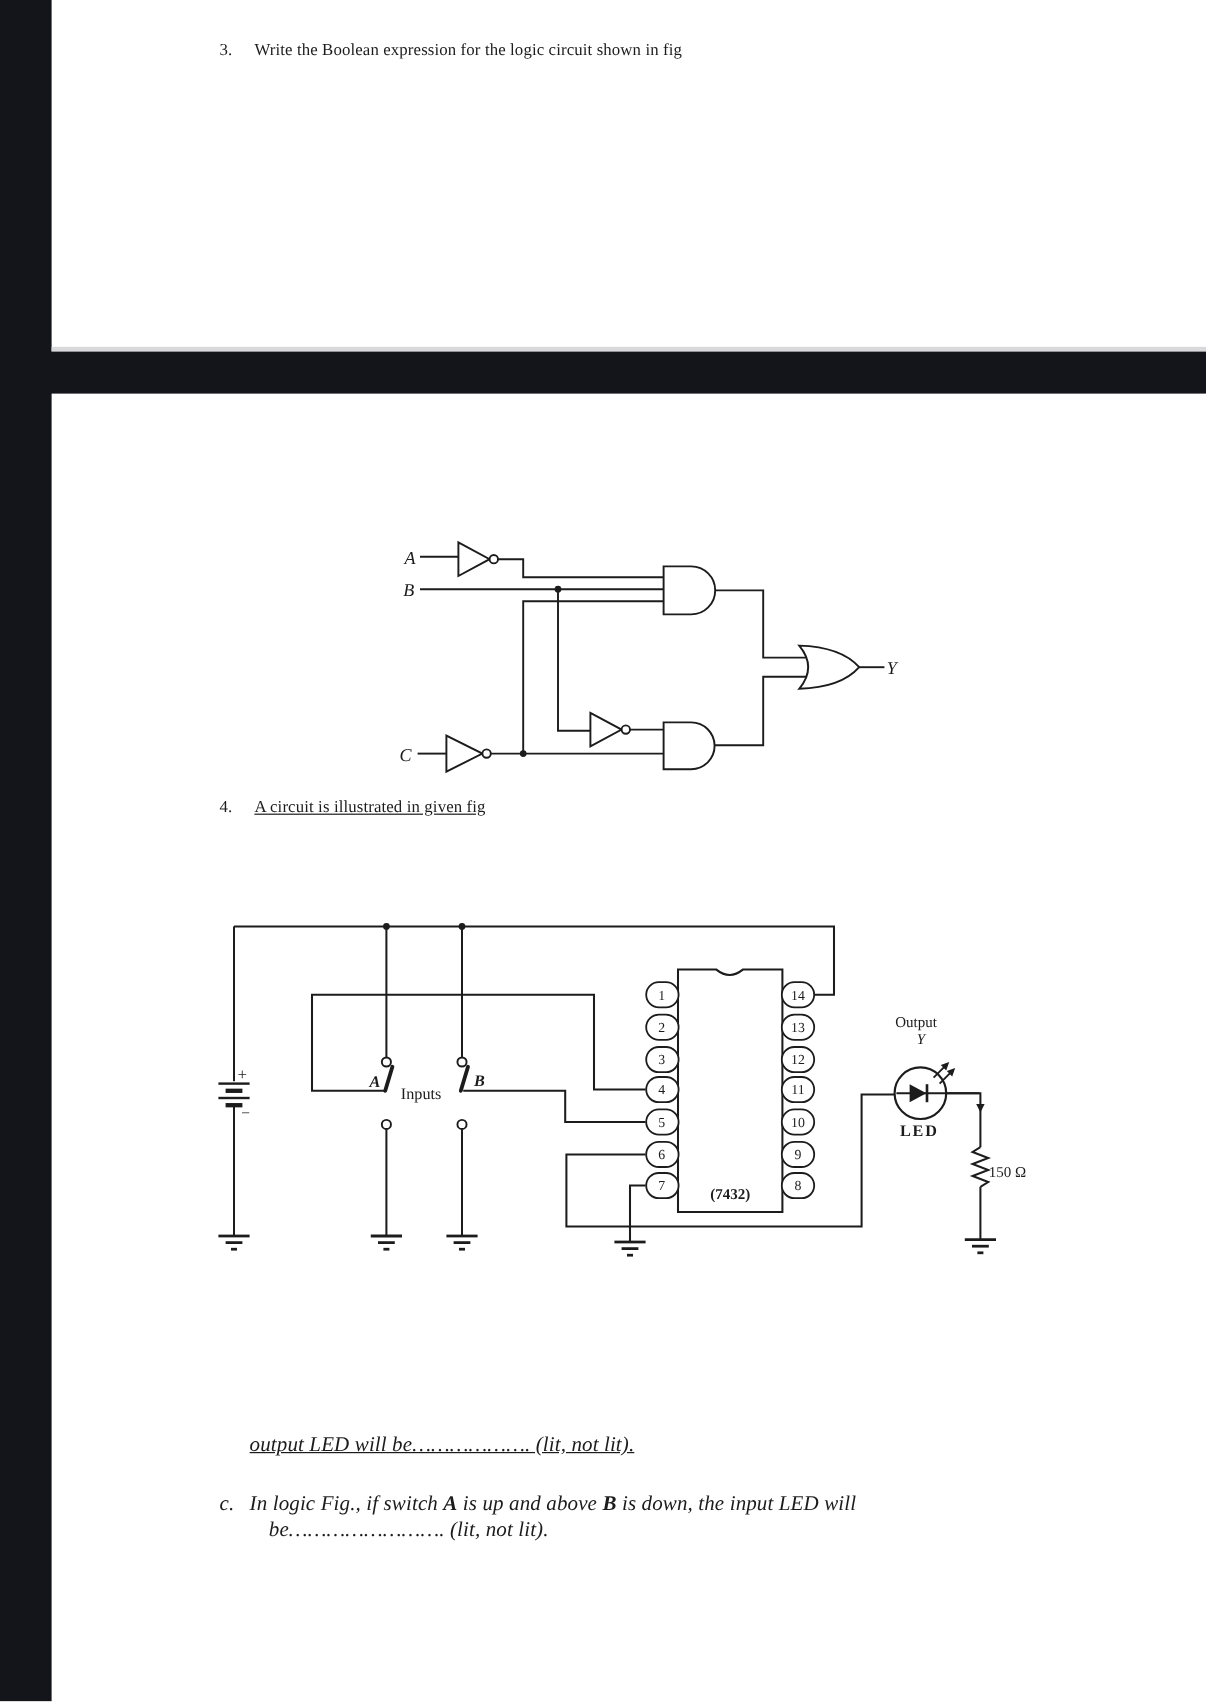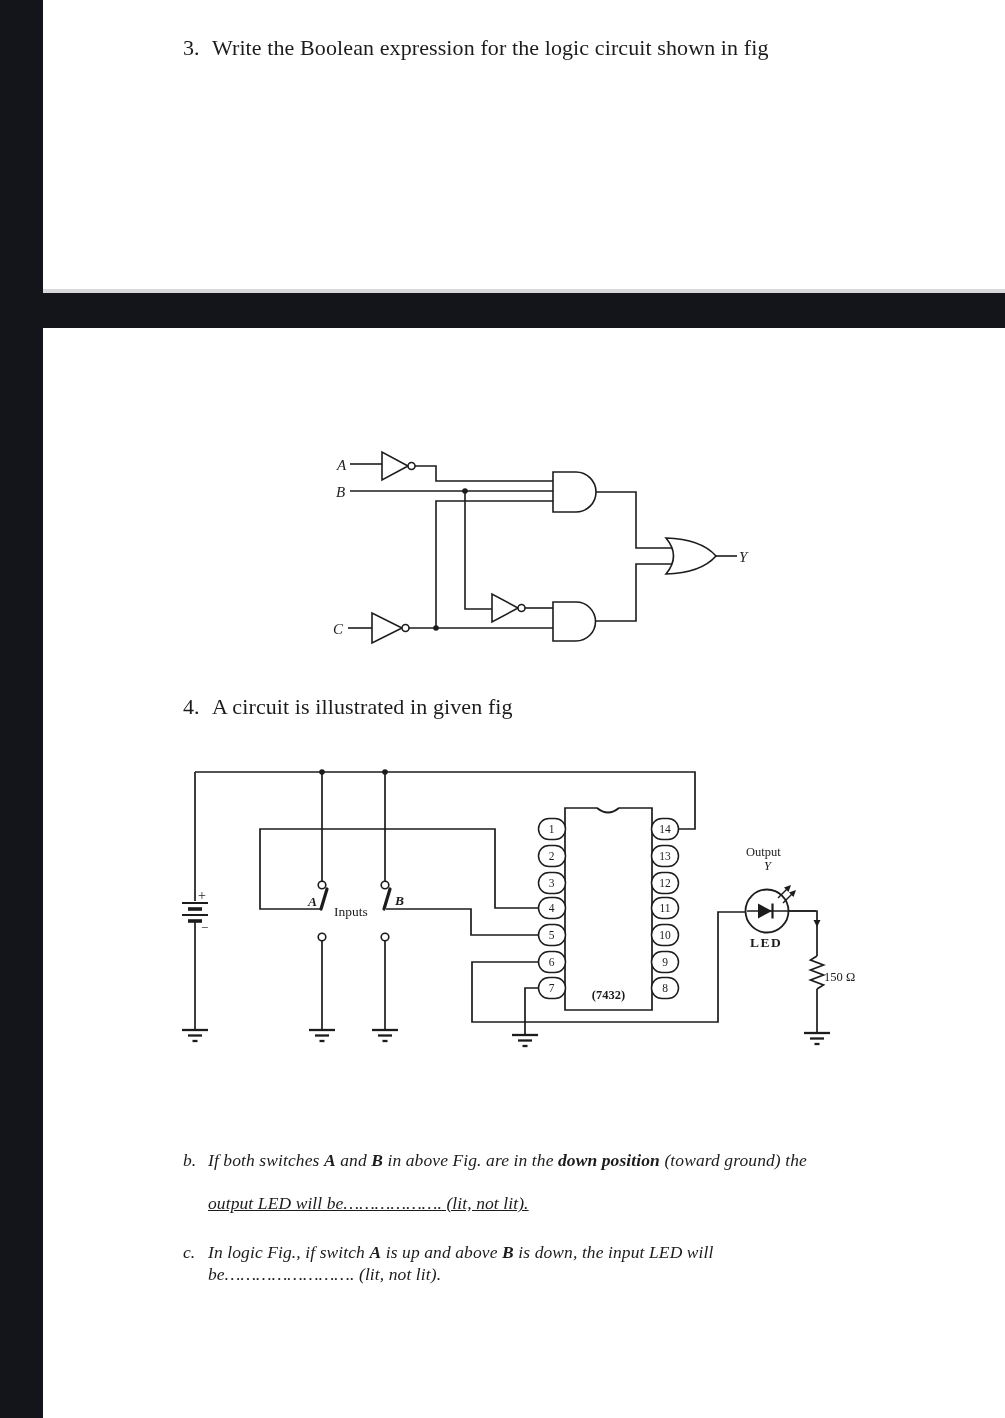--- a/index.html
+++ b/index.html
@@ -3,21 +3,21 @@
 <meta charset="utf-8">
 <style>
   html,body{margin:0;padding:0;background:#ffffff;}
   #page{
     position:relative;width:1005px;height:1418px;background:#ffffff;
     font-family:"Liberation Serif", serif;color:#1c1c1c;overflow:hidden;
   }
   .scan-bar-left{position:absolute;left:0;top:0;width:43px;height:1418px;background:#14141b;}
   .page-edge-line{position:absolute;left:43px;top:289px;width:962px;height:4px;background:#d9d9dc;}
   .scan-band{position:absolute;left:0;top:293px;width:1005px;height:35px;background:#14141b;}
-  .text-row{position:absolute;font-size:22px;white-space:nowrap;letter-spacing:0.1px;}
+  .text-row{position:absolute;font-size:14px;white-space:nowrap;letter-spacing:0.1px;}
   .text-row.it{font-size:17.5px;font-style:italic;}
   .qnum{display:inline-block;width:29px;font-style:normal;}
   .qnum.sm{width:25px;font-style:italic;}
   .qnum.xs{width:22px;}
   .bi{font-weight:bold;font-style:italic;}
   .b{font-weight:bold;}
   svg{position:absolute;overflow:visible;}
   svg text{font-family:"Liberation Serif", serif;fill:#1c1c1c;}
   .lbl-it{font-style:italic;}
   .lbl-bi{font-style:italic;font-weight:bold;}
@@ -62,21 +62,21 @@
       <path d="M666,538 Q701,539 716,556 Q701,573 666,574 Q681,556 666,538 Z"></path>
     </g>
     <circle cx="465" cy="491" r="2.8" fill="#1c1c1c"></circle>
     <circle cx="436" cy="628" r="2.8" fill="#1c1c1c"></circle>
     <text class="lbl-it" x="337" y="470" font-size="15">A</text>
     <text class="lbl-it" x="336" y="497" font-size="15">B</text>
     <text class="lbl-it" x="333" y="634" font-size="15">C</text>
     <text class="lbl-it" x="739" y="562" font-size="15">Y</text>
   </svg>
 
-  <div class="text-row" style="left:183px;top:694px;">
+  <div class="text-row" style="left:183px;top:666px;text-decoration:underline;">
     <span class="qnum">4.</span><span>A circuit is  illustrated in given fig</span>
   </div>
 
   <svg style="left:160px;top:755px;" width="720" height="305" viewBox="160 755 720 305">
     <g stroke="#1c1c1c" stroke-width="1.7" fill="none">
       <path d="M195,772 H695 V829 H679"></path>
       <path d="M195,772 V901"></path>
       <path d="M195,922 V1030"></path>
       <path d="M322,772 V881"></path>
       <path d="M322,941 V1030"></path>
@@ -198,30 +198,27 @@
     <text class="lbl-bi" x="395" y="905" font-size="13.5">B</text>
     <text x="334" y="916" font-size="13.5">Inputs</text>
     <text class="lbl-b" x="608.5" y="999" font-size="12.5" text-anchor="middle">(7432)</text>
     <text x="746" y="856" font-size="12.5">Output</text>
     <text class="lbl-it" x="764" y="870" font-size="12.5">Y</text>
     <text class="lbl-b" x="750" y="947" font-size="13.5" letter-spacing="1.5">LED</text>
     <text x="824" y="981" font-size="12.5">150 Ω</text>
   </svg>
 
 
-  <div class="text-row it" style="left:183px;top:1150px;">
-    <span class="qnum sm">b.</span><span>If both switches </span><span class="bi">A</span><span> and </span><span class="bi">B</span><span> in above Fig. are in the </span><span class="bi">down position</span><span> (toward ground) the</span>
-  </div>
 
   <div class="text-row it" style="left:208px;top:1193px;text-decoration:underline;">
     <span>output LED will be………………. (lit, not lit).</span>
   </div>
 
   <div class="text-row it" style="left:183px;top:1242px;">
     <span class="qnum sm">c.</span><span>In logic Fig., if switch </span><span class="bi">A</span><span> is up and above </span><span class="bi">B</span><span> is down, the input LED will</span>
   </div>
 
-  <div class="text-row it" style="left:208px;top:1264px;">
+  <div class="text-row it" style="left:224px;top:1264px;">
     <span>be……………………. (lit, not lit).</span>
   </div>
 
 
 </div>
 
 </body></html>

